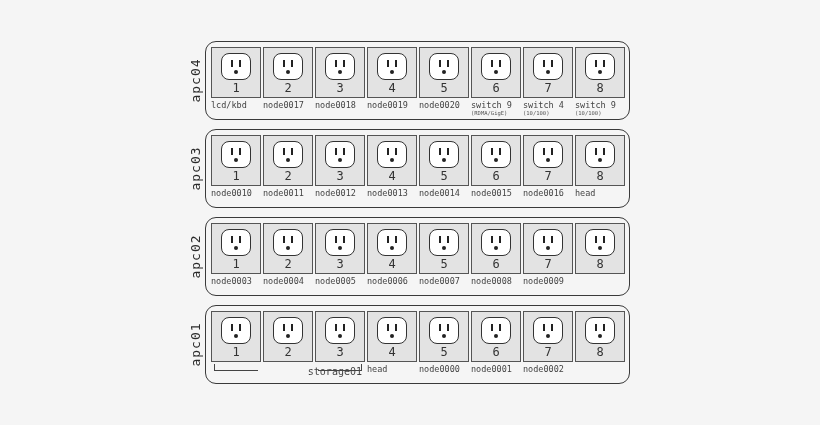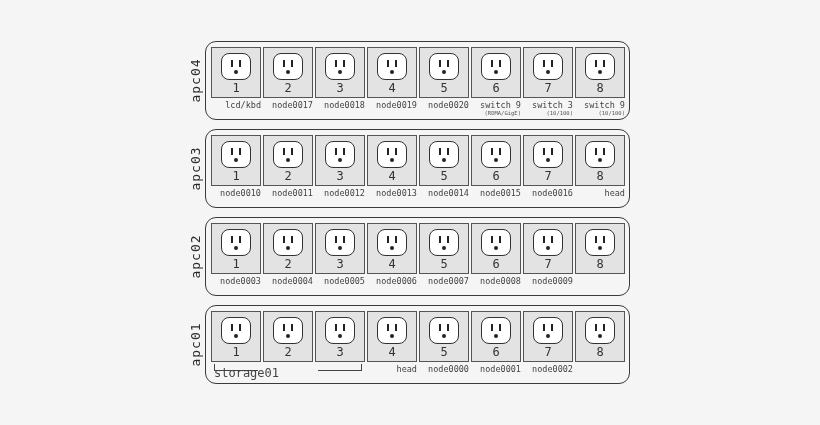--- a/index.html
+++ b/index.html
@@ -97,21 +97,21 @@
     }
     .labels {
       position: absolute;
       left: 5px;
       top: 59px;
       display: flex;
       gap: 2px;
     }
     .lbl {
       width: 50px;
-      text-align: right;
+      text-align: left;
       font-size: 8.5px;
       color: #444;
       line-height: 9px;
       white-space: nowrap;
     }
     .sub {
       display: block;
       font-size: 5.5px;
       line-height: 6px;
       color: #555;
@@ -138,22 +138,22 @@
       height: 7px;
       background: #444;
     }
     .bracket .tick-l { left: 0; }
     .bracket .tick-r { right: 0; }
     .bracket .btxt {
       position: absolute;
       left: 0;
       right: 0;
       top: 2px;
-      text-align: left;
-      font-size: 12px;
+      text-align: right;
+      font-size: 10px;
       color: #444;
     }
   </style>
 </head>
 <body>
 
 <div id="diagram">
     <div class="strip-label" style="top: 41px;">
       <span>apc04</span>
     </div>
@@ -224,21 +224,21 @@
           <div class="num">8</div>
         </div>
       </div>
       <div class="labels">
         <div class="lbl"><span>lcd/kbd</span></div>
         <div class="lbl"><span>node0017</span></div>
         <div class="lbl"><span>node0018</span></div>
         <div class="lbl"><span>node0019</span></div>
         <div class="lbl"><span>node0020</span></div>
         <div class="lbl"><span>switch 9</span><span class="sub">(RDMA/GigE)</span></div>
-        <div class="lbl"><span>switch 3</span><span class="sub">(10/100)</span></div>
+        <div class="lbl"><span>switch 4</span><span class="sub">(10/100)</span></div>
         <div class="lbl"><span>switch 9</span><span class="sub">(10/100)</span></div>
       </div>
     </div>
     <div class="strip-label" style="top: 129px;">
       <span>apc03</span>
     </div>
     <div class="strip" style="top: 129px;">
       <div class="cells">
         <div class="cell">
           <div class="outlet">

